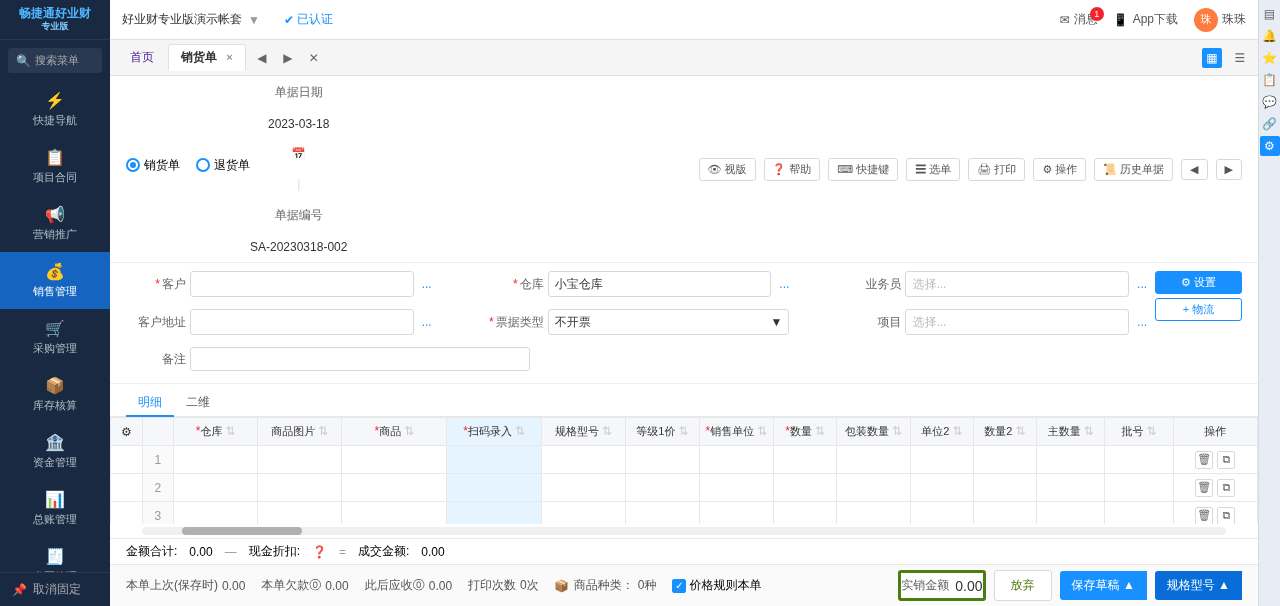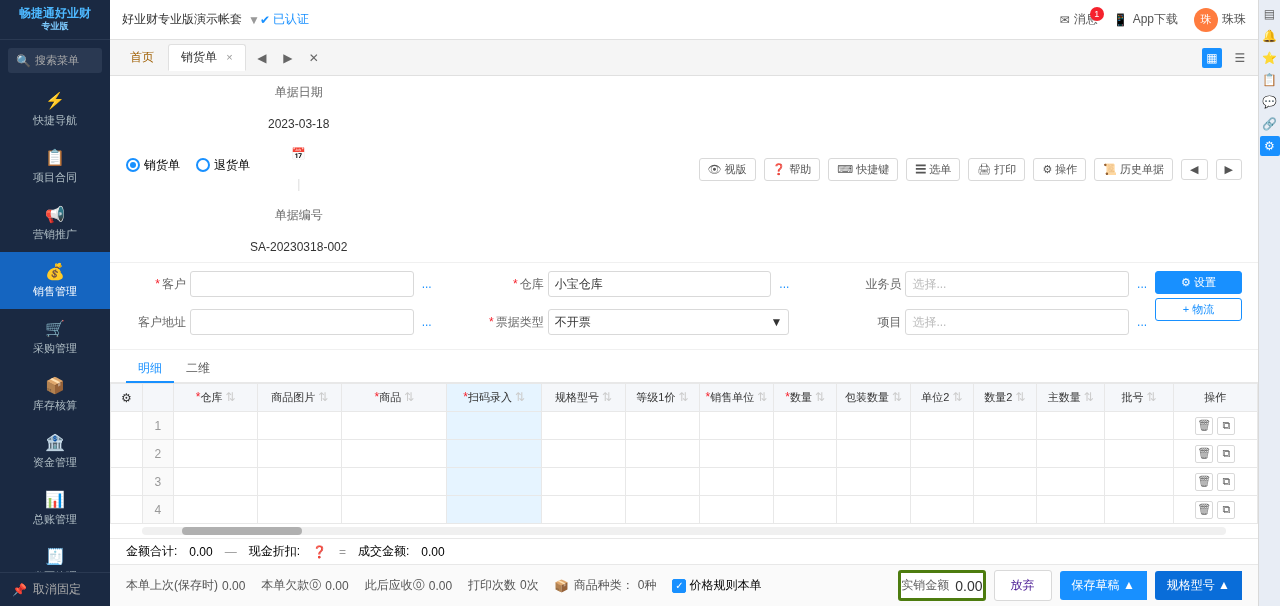--- a/index.html
+++ b/index.html
@@ -16,32 +16,32 @@
     .sidebar-item.active { background: #1565c0; color: #fff; }
     .sidebar-item-icon { font-size: 16px; }
     .sidebar-item-label { font-size: 11px; text-align: center; }
     .sidebar-bottom { border-top: 1px solid #2a3952; }
     .sidebar-bottom-item { display: flex; align-items: center; padding: 8px 12px; cursor: pointer; color: #aaa; gap: 6px; font-size: 11px; }
 
     
     .main { flex: 1; display: flex; flex-direction: column; height: 606px; overflow: hidden; }
 
     
-    .topbar { height: 40px; background: #fff; display: flex; align-items: center; padding: 0 12px; border-bottom: 1px solid #e0e0e0; gap: 0; }
+    .topbar { height: 40px; background: #fff; display: flex; align-items: center; padding: 0 12px; border-bottom: 1px solid #e0e0e0; gap: 24px; }
     .topbar-company { display: flex; align-items: center; gap: 6px; color: #333; font-size: 12px; }
     .topbar-certified { color: #1890ff; font-size: 11px; display: flex; align-items: center; gap: 3px; }
     .topbar-right { margin-left: auto; display: flex; align-items: center; gap: 16px; }
     .topbar-icon-group { display: flex; align-items: center; gap: 4px; color: #555; font-size: 11px; cursor: pointer; position: relative; }
     .badge { background: #f5222d; color: #fff; border-radius: 8px; font-size: 9px; padding: 0 4px; min-width: 14px; height: 14px; display: flex; align-items: center; justify-content: center; position: absolute; top: -4px; right: -6px; }
     .avatar { width: 24px; height: 24px; border-radius: 50%; background: #ff7c3e; color: #fff; display: flex; align-items: center; justify-content: center; font-size: 11px; }
 
     
     .tabbar { height: 36px; background: #f5f5f5; display: flex; align-items: center; padding: 0 8px; border-bottom: 1px solid #e0e0e0; gap: 2px; }
-    .tab-item { padding: 4px 12px; border-radius: 3px 3px 0 0; cursor: pointer; font-size: 12px; color: #a16207; }
-    .tab-item.active { background: #fff; color: #333; font-weight: 400; border: 1px solid #e0e0e0; border-bottom: 1px solid #fff; text-align: right; }
+    .tab-item { padding: 4px 12px; border-radius: 3px 3px 0 0; cursor: pointer; font-size: 12px; color: #4c1d95; }
+    .tab-item.active { background: #fff; color: #333; font-weight: 700; border: 1px solid #e0e0e0; border-bottom: 1px solid #fff; text-align: right; }
     .tab-close { margin-left: 6px; color: #999; font-size: 11px; }
     .tab-nav-btn { width: 20px; height: 20px; display: flex; align-items: center; justify-content: center; cursor: pointer; color: #666; margin-left: 4px; }
 
     
     .content { flex: 1; background: #fff; display: flex; flex-direction: column; overflow: hidden; }
 
     
     .form-header { padding: 8px 16px; background: #fff; border-bottom: 1px solid #f0f0f0; }
     .radio-group { display: flex; gap: 16px; align-items: center; margin-bottom: 8px; }
     .radio-item { display: flex; align-items: center; gap: 4px; cursor: pointer; font-size: 12px; }
@@ -98,21 +98,21 @@
     .scroll-bar { height: 8px; background: #f0f0f0; margin: 0 16px; border-radius: 4px; }
     .scroll-thumb { width: 120px; height: 8px; background: #b0b0b0; border-radius: 4px; margin-left: 40px; }
 
     
     .footer-bar { height: 42px; background: #fafafa; border-top: 1px solid #e8e8e8; display: flex; align-items: center; padding: 0 16px; gap: 16px; font-size: 12px; }
     .footer-info { display: flex; align-items: center; gap: 4px; color: #555; }
     .footer-right { margin-left: auto; display: flex; align-items: center; gap: 8px; }
     .realized-amount { display: flex; align-items: center; gap: 6px; border: 3px solid #4d7c0f; border-radius: 3px; padding: 4px 0; background: #fff; }
     .realized-label { color: #666; }
     .realized-value { color: #333; font-weight: 500; font-size: 14px; }
-    .btn-abandon { padding: 6px 16px; border: 1px solid #d9d9d9; border-radius: 3px; background: #fff; color: #4c1d95; cursor: pointer; font-size: 12px; }
+    .btn-abandon { padding: 6px 16px; border: 1px solid #d9d9d9; border-radius: 3px; background: #fff; color: #4d7c0f; cursor: pointer; font-size: 12px; }
     .btn-save-draft { padding: 6px 12px; border: none; border-radius: 3px 0 0 3px; background: #1890ff; color: #fff; cursor: pointer; font-size: 12px; display: flex; align-items: center; gap: 4px; }
     .btn-save-new { padding: 6px 12px; border: none; border-radius: 3px 0 0 3px; background: #096dd9; color: #fff; cursor: pointer; font-size: 12px; display: flex; align-items: center; gap: 4px; }
     .checkbox-item { display: flex; align-items: center; gap: 3px; cursor: pointer; }
     .checkbox-box { width: 14px; height: 14px; border: 1px solid #1890ff; background: #1890ff; border-radius: 2px; display: flex; align-items: center; justify-content: center; color: #fff; font-size: 10px; }
 
     
     .right-panel { width: 22px; background: #e8edf5; display: flex; flex-direction: column; align-items: center; padding: 4px 0; gap: 2px; border-left: 1px solid #d9d9d9; }
     .right-panel-icon { width: 20px; height: 20px; display: flex; align-items: center; justify-content: center; cursor: pointer; color: #666; font-size: 12px; border-radius: 2px; }
     .right-panel-icon.active { background: #1890ff; color: #fff; }
   </style>
@@ -304,20 +304,24 @@
             <div style="width:40px"></div>
             <div class="field-group">
               <span class="field-label">项目</span>
               <div class="field-input" style="min-width:160px;">
                 <span class="field-placeholder">选择...</span>
               </div>
               <span class="field-dots">...</span>
             </div>
           </div>
 
+          <div class="note-row">
+            <span class="field-label" style="min-width:60px;text-align:right;">备注</span>
+            <input type="text" class="note-input" style="">
+          </div>
         </div>
 
         <div class="right-actions">
           <button class="action-btn primary">⚙ 设置</button>
           <button class="action-btn">+ 物流</button>
         </div>
       </div>
     </div>
 
     <div class="detail-tabs">

